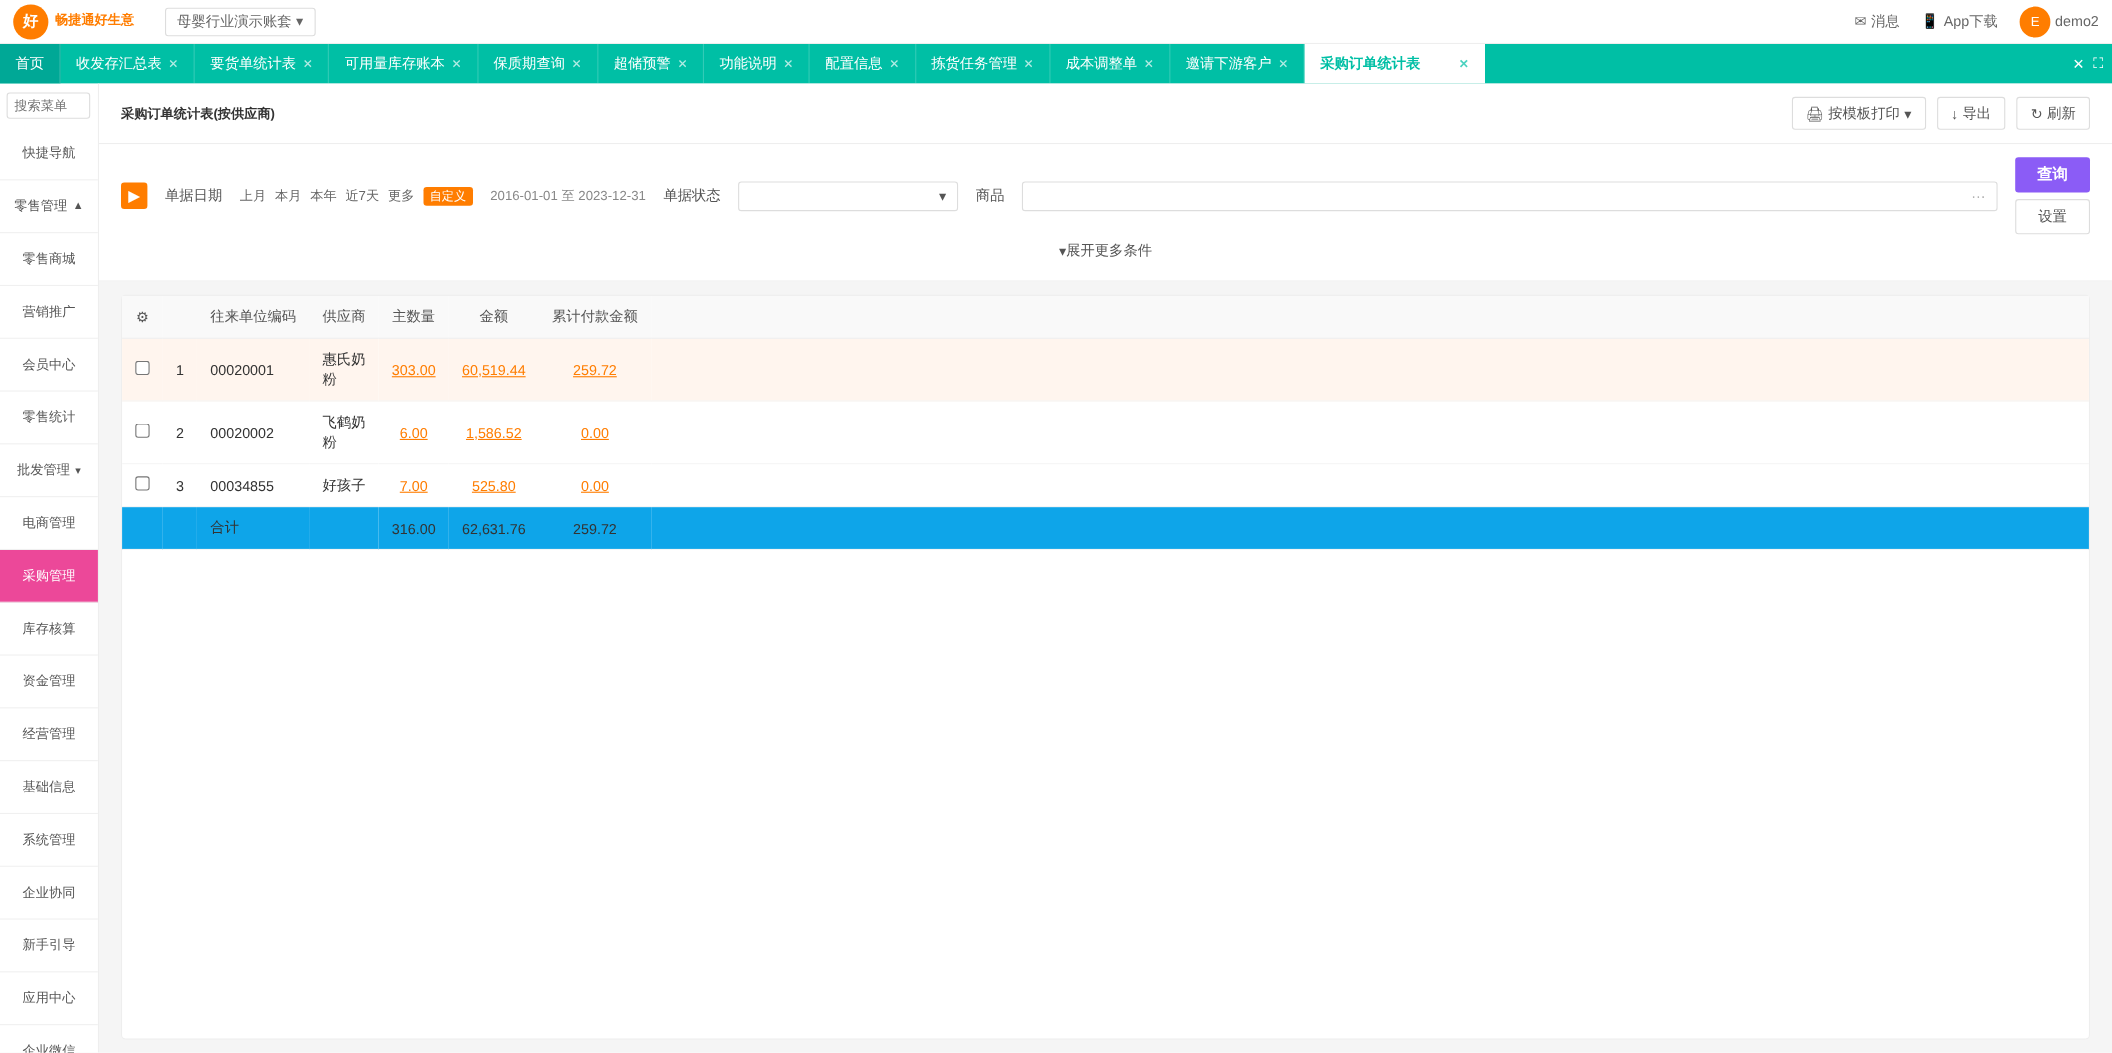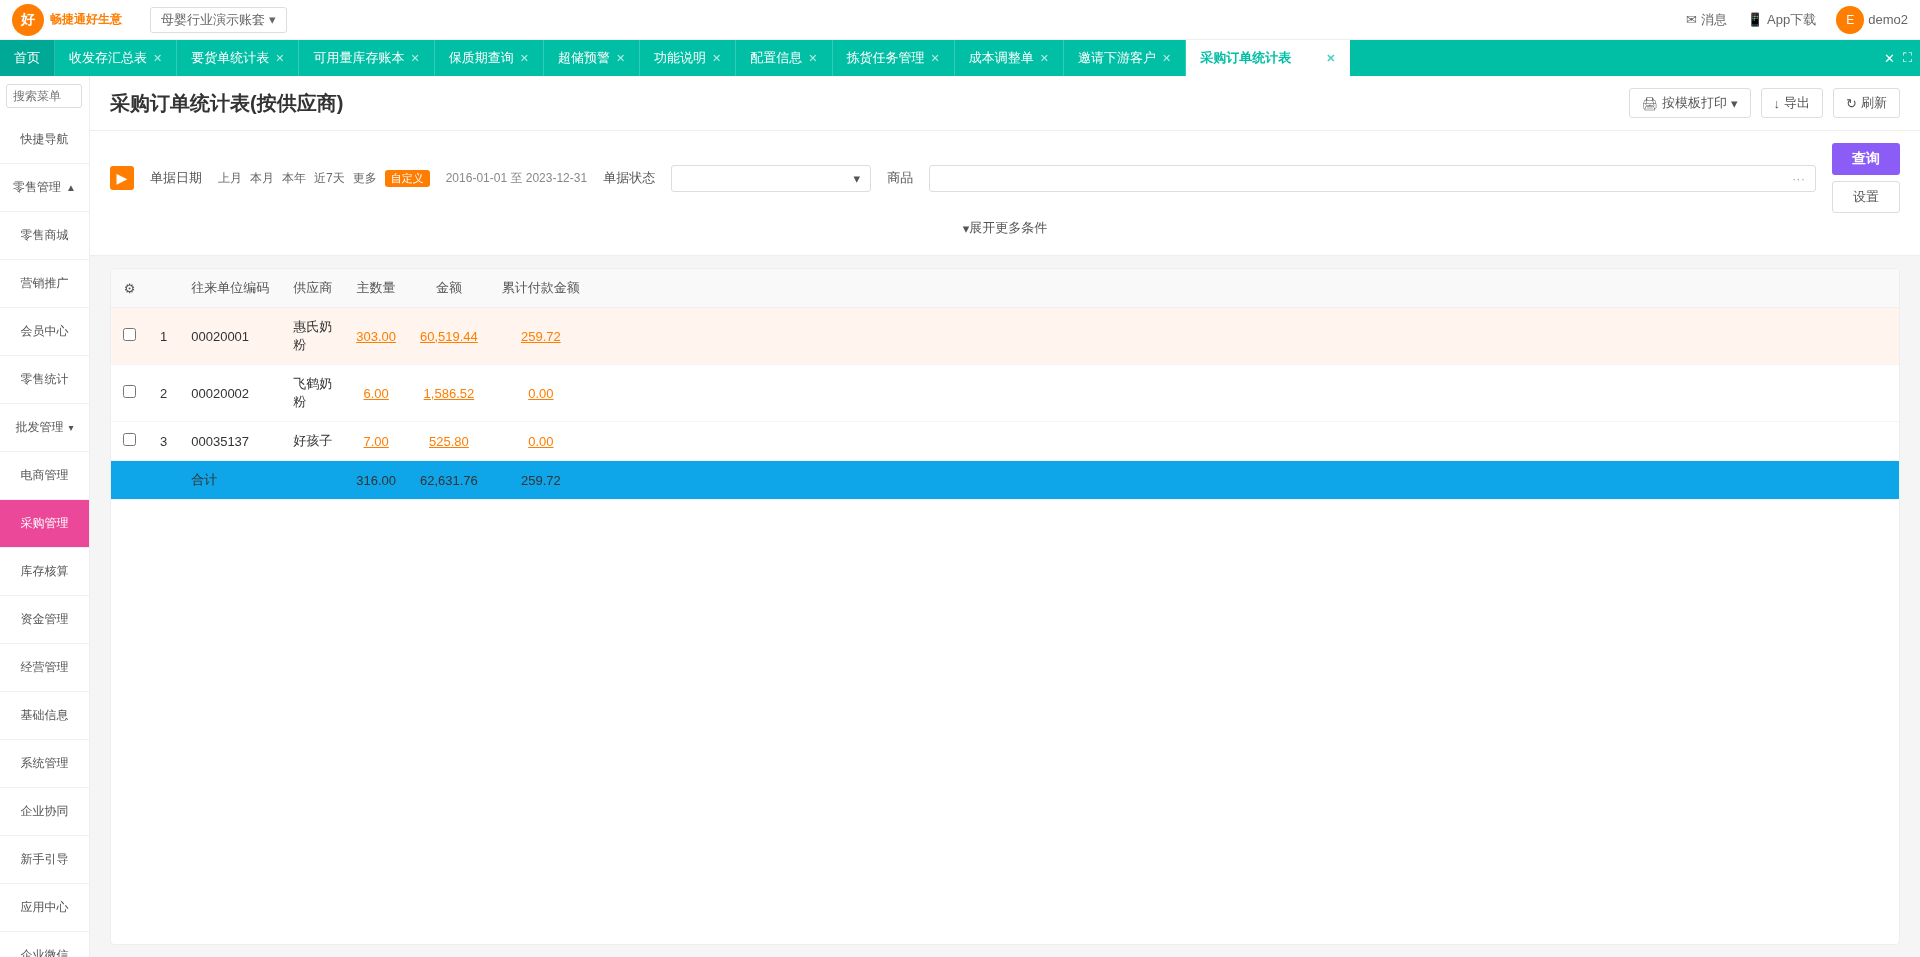--- a/index.html
+++ b/index.html
@@ -3,21 +3,21 @@
   <meta charset="utf-8">
   <style>
     * { margin: 0; padding: 0; box-sizing: border-box; }
     body { font-family: 'Microsoft YaHei', Arial, sans-serif; font-size: 13px; background: #f5f5f5; width: 1920px; min-height: 957px; overflow-x: hidden; }
 
     
     .top-bar { display: flex; align-items: center; height: 40px; background: #fff; border-bottom: 1px solid #eee; padding: 0 12px; justify-content: space-between; }
     .top-bar-left { display: flex; align-items: center; gap: 8px; }
     .logo-area { display: flex; align-items: center; gap: 6px; }
     .logo-icon { width: 32px; height: 32px; background: #ff7d00; border-radius: 50%; display: flex; align-items: center; justify-content: center; color: #fff; font-size: 14px; font-weight: bold; }
-    .logo-text { color: #ff7d00; font-size: 12px; font-weight: bold; line-height: 1.2; }
+    .logo-text { color: #ff7d00; font-size: 12px; font-weight: bold; line-height: 1.2; font-family: Liberation Mono, monospace; }
     .industry-selector { display: flex; align-items: center; gap: 4px; color: #666; font-size: 13px; cursor: pointer; border: 1px solid #ddd; padding: 3px 10px; border-radius: 3px; margin-left: 20px; }
     .top-bar-right { display: flex; align-items: center; gap: 20px; color: #666; font-size: 13px; }
     .top-bar-right-item { display: flex; align-items: center; gap: 4px; cursor: pointer; }
     .avatar { width: 28px; height: 28px; border-radius: 50%; background: #ff7d00; display: flex; align-items: center; justify-content: center; color: #fff; font-size: 12px; }
 
     
     .nav-tabs { display: flex; align-items: center; height: 36px; background: #00bfa5; padding: 0 0 0 0; overflow: hidden; }
     .nav-tab { display: flex; align-items: center; padding: 0 14px; height: 36px; color: #fff; font-size: 13px; cursor: pointer; white-space: nowrap; border-right: 1px solid rgba(255,255,255,0.2); position: relative; text-align: right; }
     .nav-tab.active { background: #fff; color: #00bfa5; font-weight: bold; gap: 29px; }
     .nav-tab .close-btn { margin-left: 6px; font-size: 11px; opacity: 0.7; }
@@ -34,21 +34,21 @@
     .sidebar-item .arrow { font-size: 10px; margin-left: 2px; }
     .sidebar-section { display: flex; align-items: center; justify-content: center; gap: 3px; }
     .sidebar-search { padding: 8px 6px; }
     .sidebar-search input { width: 76px; border: 1px solid #ddd; border-radius: 3px; padding: 4px 6px; font-size: 12px; }
 
     
     .content { flex: 1; background: #f5f5f5; overflow: auto; display: flex; flex-direction: column; }
 
     
     .page-header { background: #fff; padding: 12px 20px 0; border-bottom: 1px solid #eee; display: flex; align-items: center; justify-content: space-between; }
-    .page-title { font-size: 20px; font-weight: bold; color: #333; padding-bottom: 12px; }
+    .page-title { font-size: 12px; font-weight: bold; color: #333; padding-bottom: 12px; }
     .page-header-actions { display: flex; align-items: center; gap: 10px; padding-bottom: 12px; }
     .btn-template { display: flex; align-items: center; gap: 4px; border: 1px solid #ddd; padding: 5px 12px; border-radius: 3px; cursor: pointer; font-size: 13px; color: #555; background: #fff; }
     .btn-export { display: flex; align-items: center; gap: 4px; border: 1px solid #ddd; padding: 5px 12px; border-radius: 3px; cursor: pointer; font-size: 13px; color: #555; background: #fff; }
     .btn-refresh { display: flex; align-items: center; gap: 4px; border: 1px solid #ddd; padding: 5px 12px; border-radius: 3px; cursor: pointer; font-size: 13px; color: #555; background: #fff; }
 
     
     .filter-area { background: #fff; padding: 12px 20px; border-bottom: 1px solid #eee; }
     .filter-row { display: flex; align-items: center; gap: 16px; flex-wrap: wrap; }
     .filter-toggle { width: 24px; height: 24px; background: #ff7d00; color: #fff; border-radius: 3px; display: flex; align-items: center; justify-content: center; cursor: pointer; font-size: 14px; flex-shrink: 0; }
     .filter-label { font-size: 13px; color: #555; white-space: nowrap; }
@@ -329,21 +329,21 @@
       <td class="left">00020002</td>
       <td class="left">飞鹤奶粉</td>
       <td><span class="link-text">6.00</span></td>
       <td><span class="link-text">1,586.52</span></td>
       <td><span class="link-text">0.00</span></td>
       <td></td>
     </tr>
             <tr>
       <td><input type="checkbox" style=""></td>
       <td>3</td>
-      <td class="left">00035137</td>
+      <td class="left">00034855</td>
       <td class="left">好孩子</td>
       <td><span class="link-text">7.00</span></td>
       <td><span class="link-text">525.80</span></td>
       <td><span class="link-text">0.00</span></td>
       <td></td>
     </tr>
           </tbody>
         <tfoot>
           <tr class="table-footer">
             <td></td>

